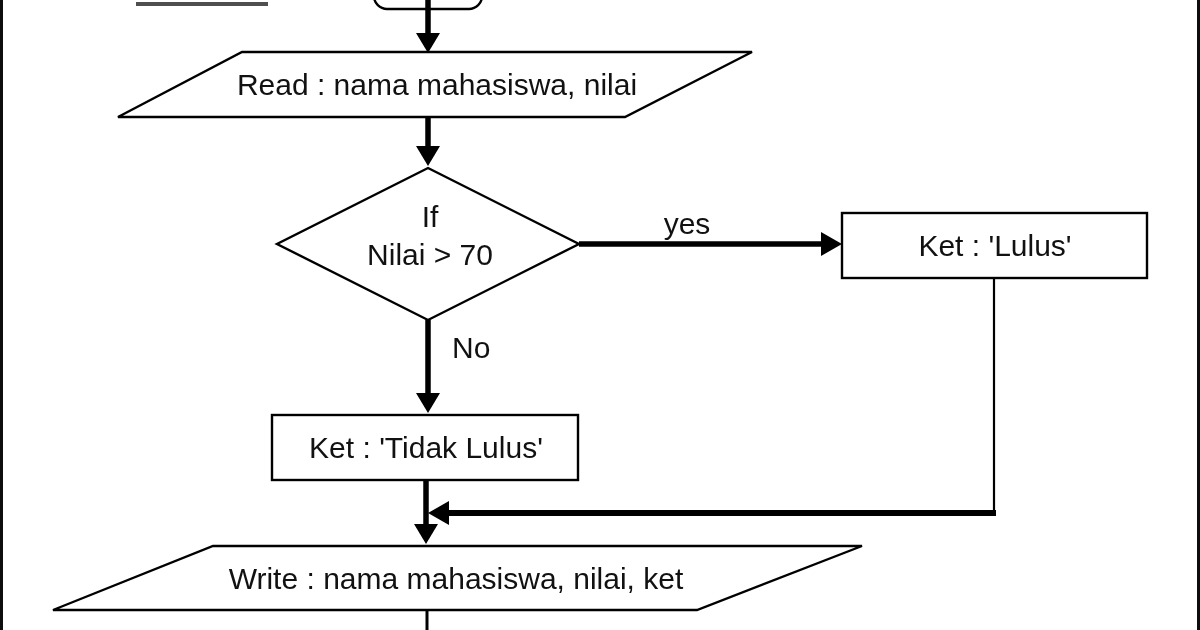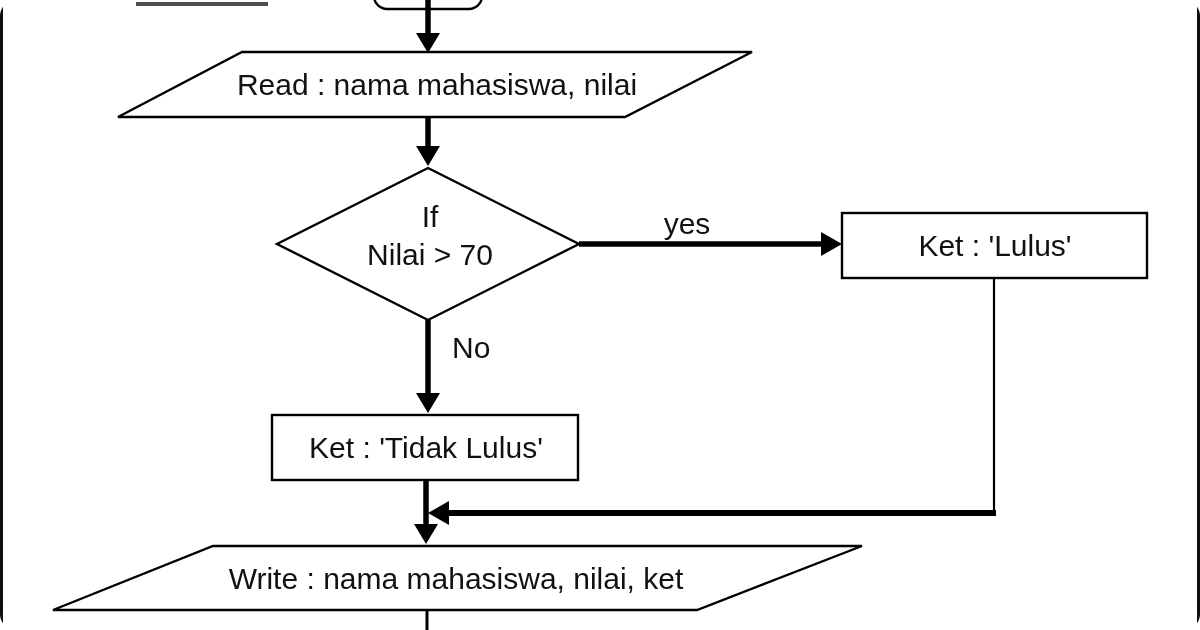--- a/index.html
+++ b/index.html
@@ -7,21 +7,20 @@
     padding: 0;
     background: #ffffff;
     font-family: "Liberation Sans", sans-serif;
   }
   .stage {
     position: relative;
     width: 1200px;
     height: 630px;
     background: #ffffff;
     overflow: hidden;
-    border-radius: 16px;
   }
   .edge-bar {
     position: absolute;
     top: 0;
     width: 3px;
     height: 630px;
     background: #0d0d0d;
   }
   .edge-bar.left { left: 0; }
   .edge-bar.right { right: 0; }

